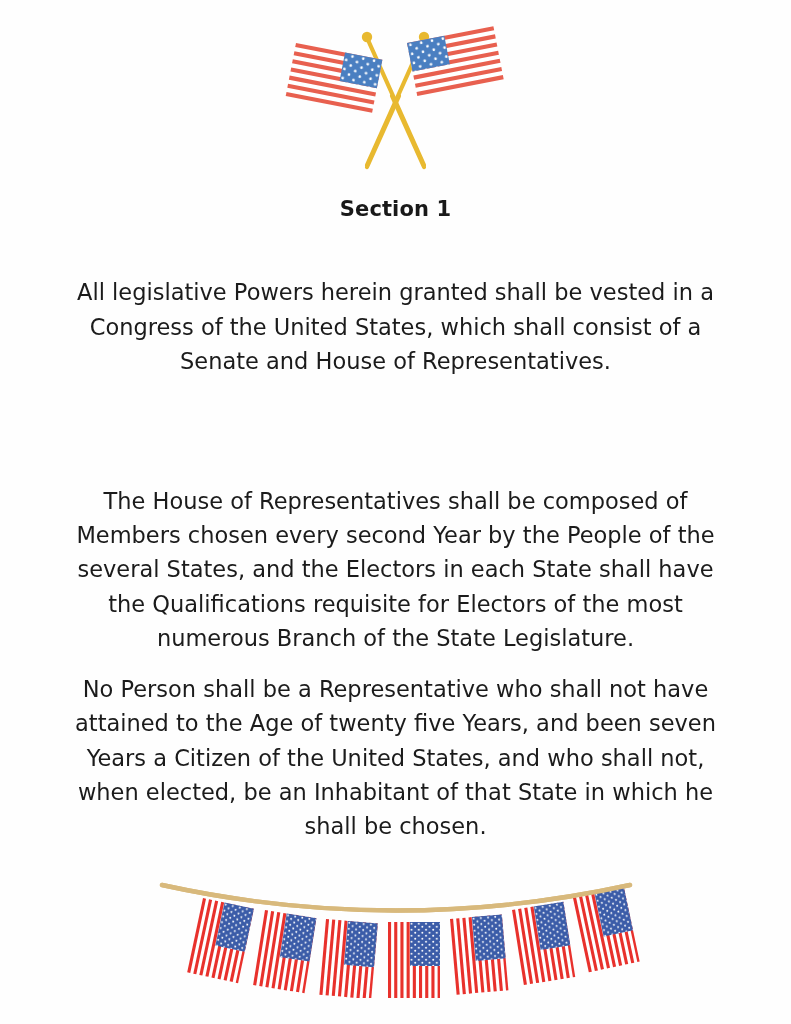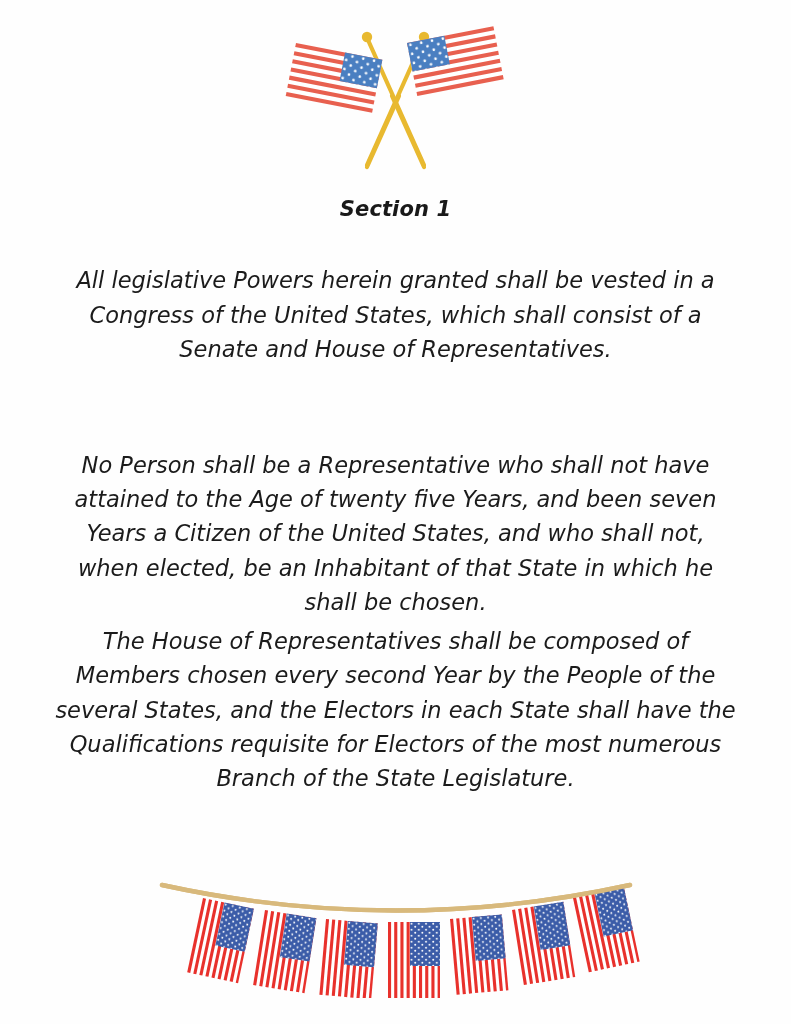--- a/index.html
+++ b/index.html
@@ -13,21 +13,20 @@
     font-family: "DejaVu Sans", "Liberation Sans", sans-serif;
     overflow: hidden;
     position: relative;
   }
 
   .page {
     position: relative;
     width: 791px;
     height: 1024px;
     box-sizing: border-box;
-    font-style: italic;
   }
 
   
   .crossed-flags {
     position: absolute;
     top: 10px;
     left: 0;
     width: 791px;
     height: 170px;
   }
@@ -48,21 +47,21 @@
     letter-spacing: 0.1px;
     margin: 0;
     line-height: 1.3;
   }
 
   .section-body {
     font-size: 22.5px;
     font-weight: 400;
     color: #1b1b1b;
     line-height: 1.53;
-    margin: 4px;
+    margin: 16px;
   }
 
   .gap-heading-to-body { height: 36px; }
   .gap-body-to-heading { height: 37px; }
   .gap-heading-to-body2 { height: 36px; }
 
   
   .bunting {
     position: absolute;
     left: 0;
@@ -136,23 +135,23 @@
 
     <div class="gap-heading-to-body"></div>
 
     <p class="section-body">All legislative Powers herein granted shall be vested in a Congress of the United States, which shall consist of a Senate and House of Representatives.</p>
 
     <div class="gap-body-to-heading"></div>
 
 
     <div class="gap-heading-to-body2"></div>
 
+    <p class="section-body">The House of Representatives shall be composed of Members chosen every second Year by the People of the several States, and the Electors in each State shall have the Qualifications requisite for Electors of the most numerous Branch of the State Legislature.</p>
+
     <p class="section-body">No Person shall be a Representative who shall not have attained to the Age of twenty five Years, and been seven Years a Citizen of the United States, and who shall not, when elected, be an Inhabitant of that State in which he shall be chosen.</p>
-
-    <p class="section-body">The House of Representatives shall be composed of Members chosen every second Year by the People of the several States, and the Electors in each State shall have the Qualifications requisite for Electors of the most numerous Branch of the State Legislature.</p>
   </div>
 
   <div class="bunting">
     <svg width="791" height="130" viewBox="0 0 791 130" xmlns="http://www.w3.org/2000/svg">
       <defs>
         <pattern id="starsBunting" width="7.2" height="6" patternUnits="userSpaceOnUse">
           <circle cx="2" cy="1.7" r="0.95" fill="#ffffff"></circle>
           <circle cx="5.6" cy="4.7" r="0.95" fill="#ffffff"></circle>
         </pattern>
       </defs>

